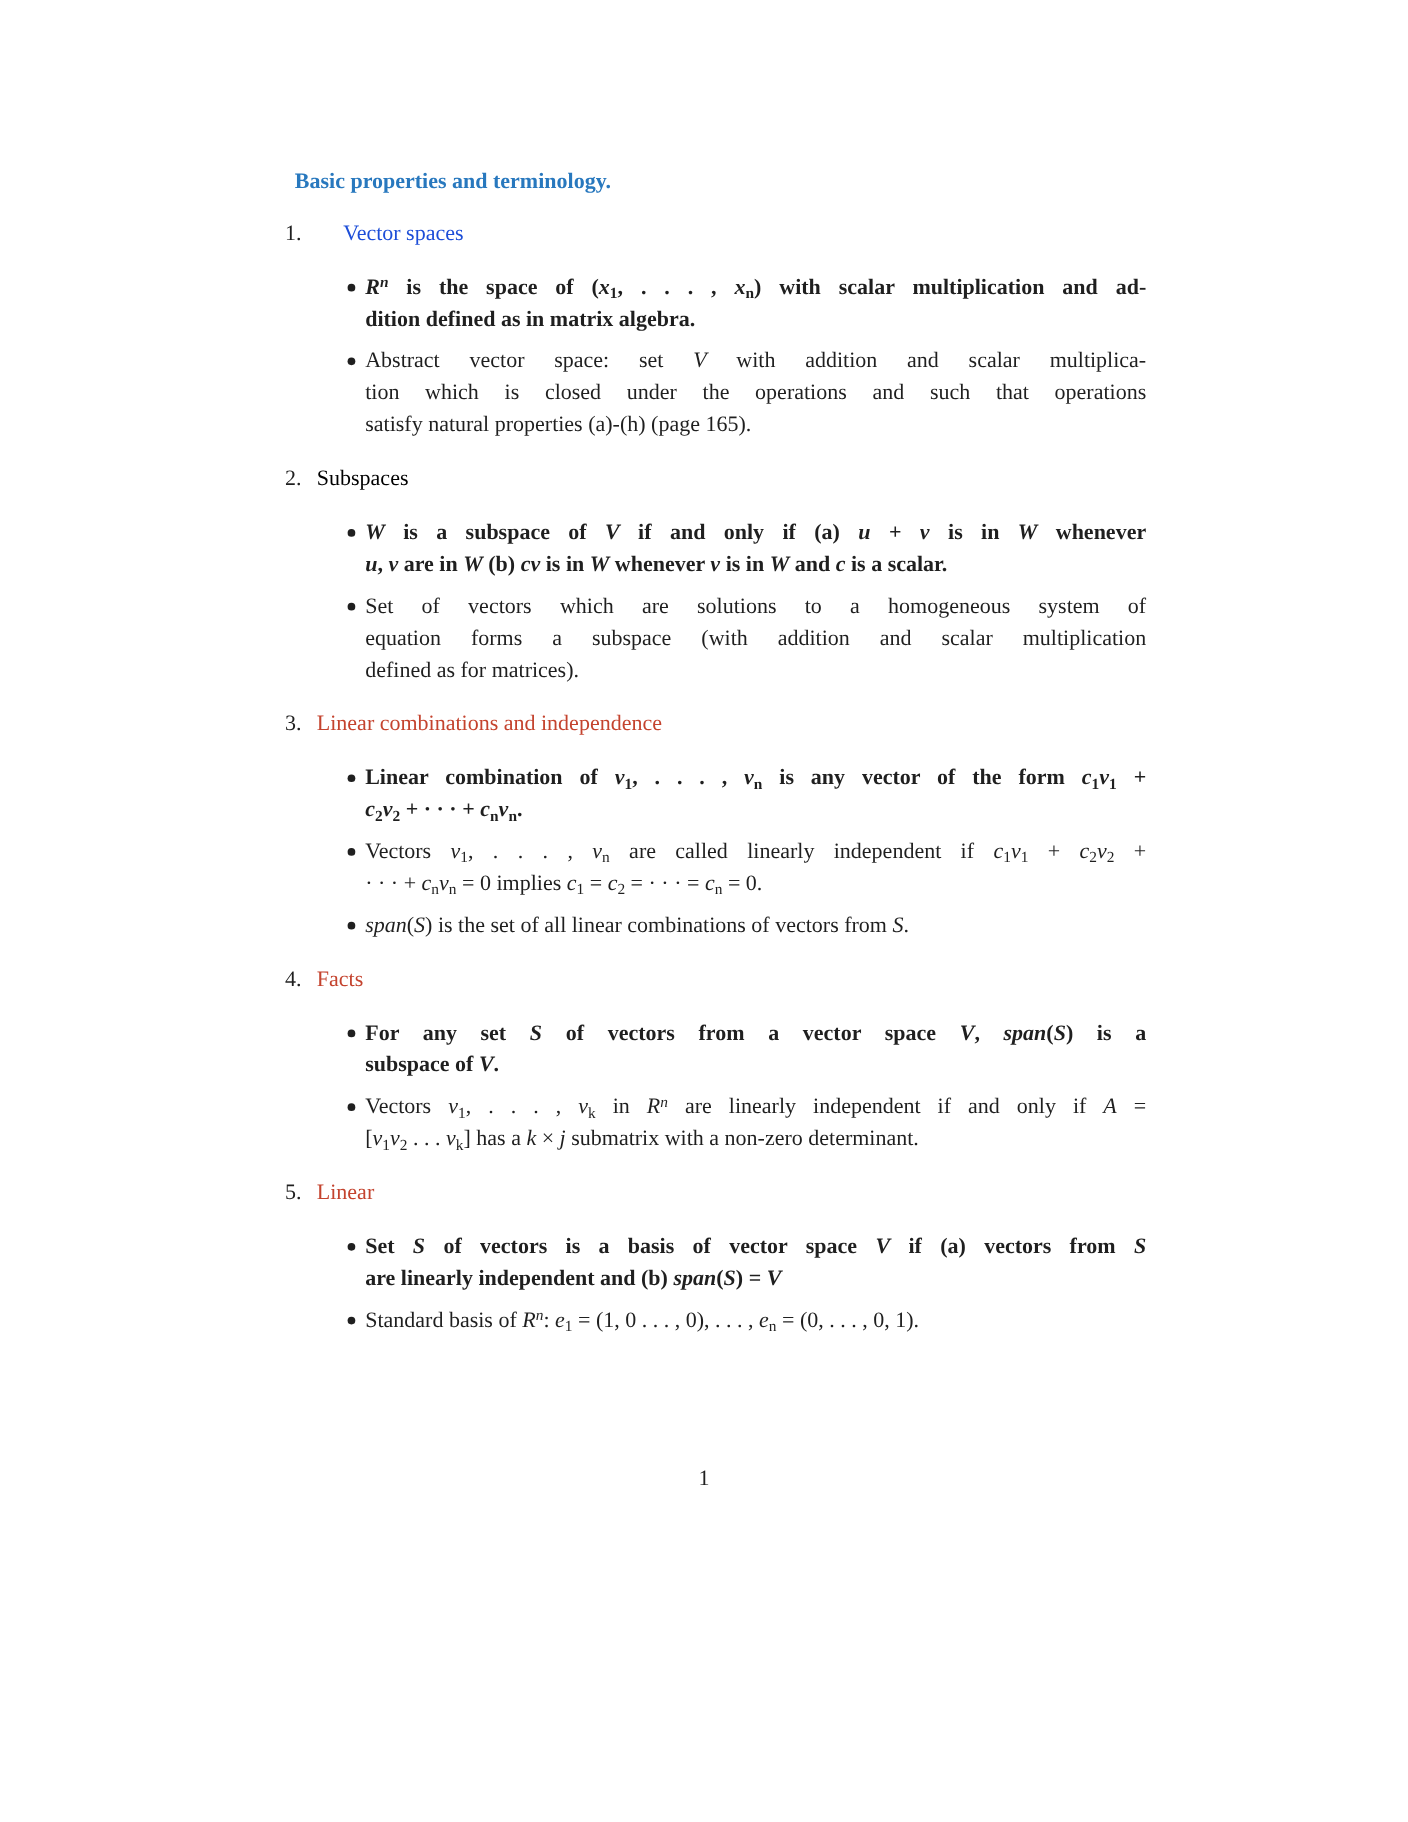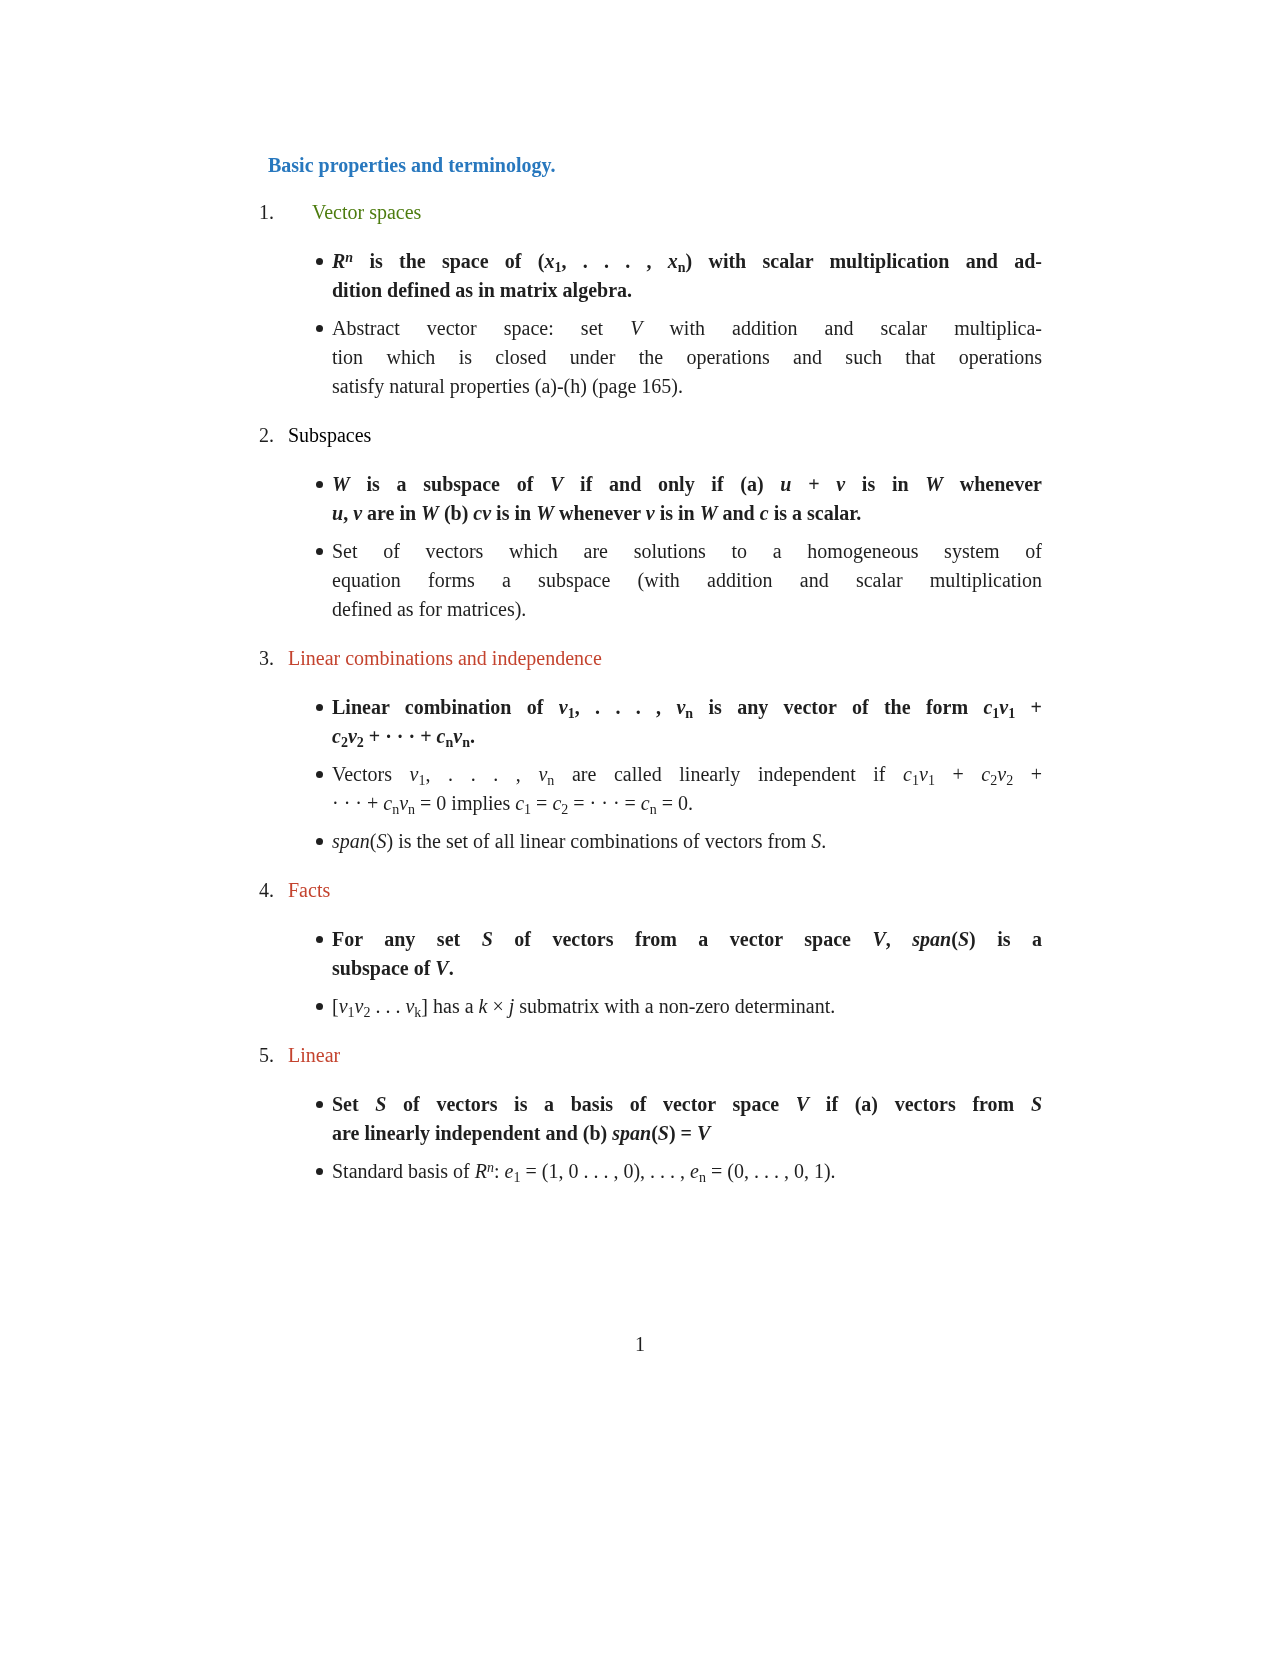--- a/index.html
+++ b/index.html
@@ -72,21 +72,21 @@
 </head>
 <body>
 
 <div class="page" style="background: rgb(255, 255, 255); color: rgb(31, 31, 31);">
   <div class="content">
     <div class="title" style="color: rgb(40, 120, 190);">Basic properties and terminology.</div>
     <div id="sections">
         <div class="section">
           <div class="section-head">
             <span class="num">1.</span>
-            <span class="heading" style="color: #4d7c0f; margin-left: 32px;">Vector spaces</span>
+            <span class="heading" style="color: #1d4ed8; margin-left: 32px;">Vector spaces</span>
           </div>
           <div class="bullets">
             <div class="bullet">
               <span class="dot"></span>
               <div class="ln"><i>R</i><sup><i>n</i></sup> is the space of (<i>x</i><sub>1</sub>, . . . , <i>x</i><sub>n</sub>) with scalar multiplication and ad-</div>
               <div class="ln last">dition defined as in matrix algebra.</div>
             </div>
             <div class="bullet">
               <span class="dot"></span>
               <div class="ln">Abstract vector space: set <i>V</i> with addition and scalar multiplica-</div>
@@ -142,20 +142,21 @@
             <span class="heading" style="color: rgb(196, 67, 46);">Facts</span>
           </div>
           <div class="bullets">
             <div class="bullet">
               <span class="dot"></span>
               <div class="ln">For any set <i>S</i> of vectors from a vector space <i>V</i>, <i>span</i>(<i>S</i>) is a</div>
               <div class="ln last">subspace of <i>V</i>.</div>
             </div>
             <div class="bullet">
               <span class="dot"></span>
+              <div class="ln">Vectors <i>v</i><sub>1</sub>, . . . , <i>v</i><sub>k</sub> in <i>R</i><sup><i>n</i></sup> are linearly independent if and only if <i>A</i> =</div>
               <div class="ln last">[<i>v</i><sub>1</sub><i>v</i><sub>2</sub> . . . <i>v</i><sub>k</sub>] has a <i>k</i> × <i>j</i> submatrix with a non-zero determinant.</div>
             </div>
           </div>
         </div>
         <div class="section">
           <div class="section-head">
             <span class="num">5.</span>
             <span class="heading" style="color: rgb(196, 67, 46);">Linear</span>
           </div>
           <div class="bullets">

